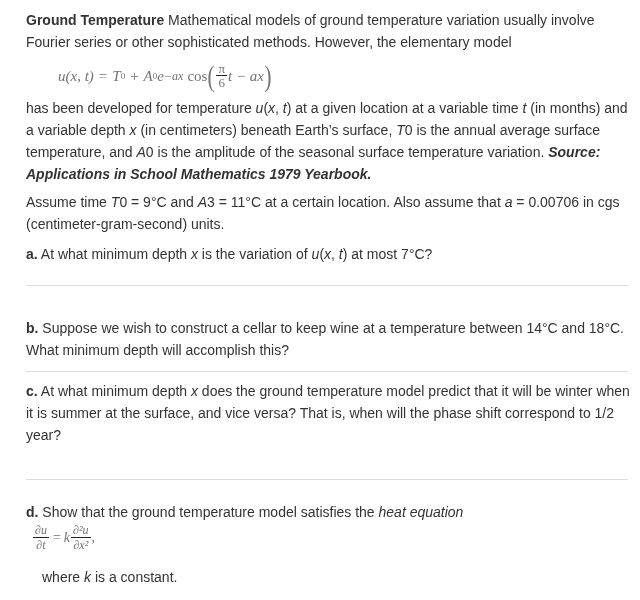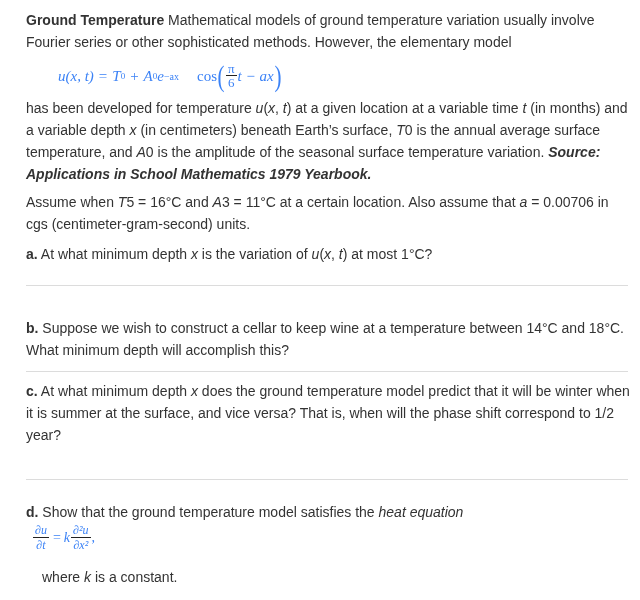--- a/index.html
+++ b/index.html
@@ -23,36 +23,36 @@
       width: 604px;
     }
     p {
       margin: 0;
       line-height: 22px;
       font-size: 14px;
     }
     .intro { position: absolute; top: 9px; left: 0; width: 604px; }
     .math {
       font-family: "Liberation Serif", "DejaVu Serif", serif;
-      color: #3b82f6;
+      color: #737373;
       justify-content: flex-end;
     }
     .formula1 {
       position: absolute;
       top: 59px;
       left: 32px;
       font-size: 15px;
       height: 34px;
       display: flex;
       align-items: center;
       white-space: nowrap;
     }
     .formula1 i { font-style: italic; }
     .sub { font-size: 9px; vertical-align: -3px; font-style: normal; }
-    .sup { font-size: 10px; vertical-align: 6px; }
+    .sup { font-size: 12px; vertical-align: 6px; font-style: italic; }
     .paren {
       font-size: 30px;
       font-weight: 100;
       line-height: 30px;
       transform: scaleX(0.7);
       display: inline-block;
       margin: 0 -1px;
     }
     .frac {
       display: inline-flex;
@@ -103,41 +103,41 @@
   <div class="formula1 math">
     <i>u(x, t)</i>
     <span style="margin:0 5px">=</span>
     <i>T</i>
       <span class="sub">0</span>
     <span style="margin:0 5px">+</span>
     <i>A</i>
       <span class="sub">0</span>
     <i>e</i>
       <span class="sup">−ax</span>
-    <span style="margin-left:18px">cos</span>
+    <span style="margin-left:4px">cos</span>
     <span class="paren">(</span>
     <span class="frac">
       <span class="num">π</span>
       <span class="bar"></span>
       <span class="den">6</span>
     </span>
     <i>t − ax</i>
     <span class="paren">)</span>
   </div>
 
   <p class="para2">
     <span>has been developed for temperature </span><em>u</em><span>(</span><em>x</em><span>, </span><em>t</em><span>) at a given location at a variable time </span><em>t</em><span> (in months) and a variable depth </span><em>x</em><span> (in centimeters) beneath Earth’s surface, </span><em>T</em><span>0 is the annual average surface temperature, and </span><em>A</em><span>0 is the amplitude of the seasonal surface temperature variation. </span><b><em>Source:</em><em> Applications in School Mathematics 1979 Yearbook.</em></b>
   </p>
 
   <p class="para3">
-    <span>Assume when </span><em>T</em><span>5 = 16°C and </span><em>A</em><span>3 = 11°C at a certain location. Also assume that </span><em>a</em><span> = 0.00706 in cgs (centimeter-gram-second) units.</span>
+    <span>Assume time </span><em>T</em><span>0 = 9°C and </span><em>A</em><span>3 = 11°C at a certain location. Also assume that </span><em>a</em><span> = 0.00706 in cgs (centimeter-gram-second) units.</span>
   </p>
 
   <p class="qa">
-    <b>a.</b><span> At what minimum depth </span><em>x</em><span> is the variation of </span><em>u</em><span>(</span><em>x</em><span>, </span><em>t</em><span>) at most 1°C?</span>
+    <b>a.</b><span> At what minimum depth </span><em>x</em><span> is the variation of </span><em>u</em><span>(</span><em>x</em><span>, </span><em>t</em><span>) at most 7°C?</span>
   </p>
 
   <div class="divider" style="top:285px"></div>
 
   <p class="qb">
     <b>b.</b><span> Suppose we wish to construct a cellar to keep wine at a temperature between 14°C and 18°C. What minimum depth will accomplish this?</span>
   </p>
 
   <div class="divider" style="top:371px"></div>
 

